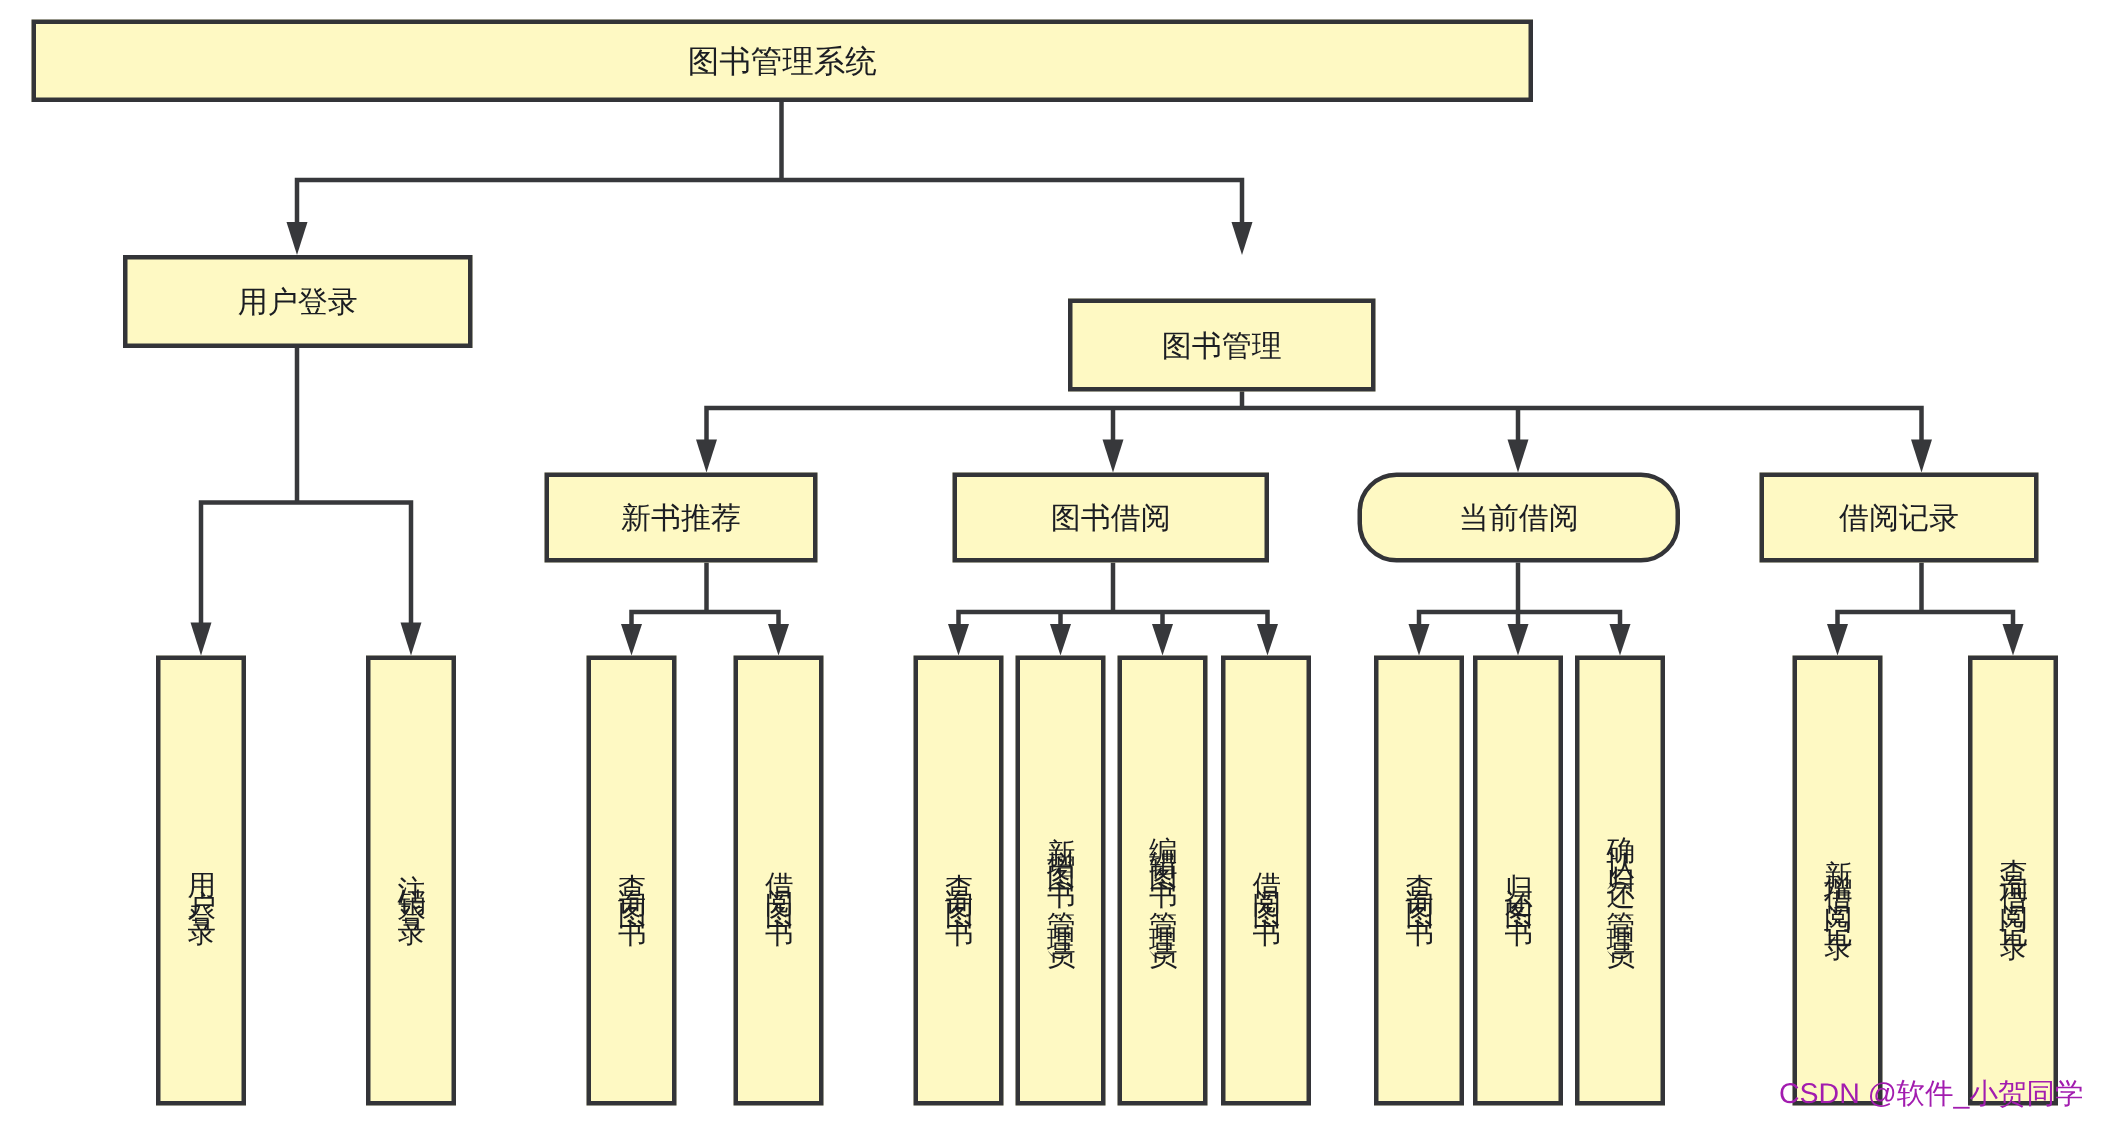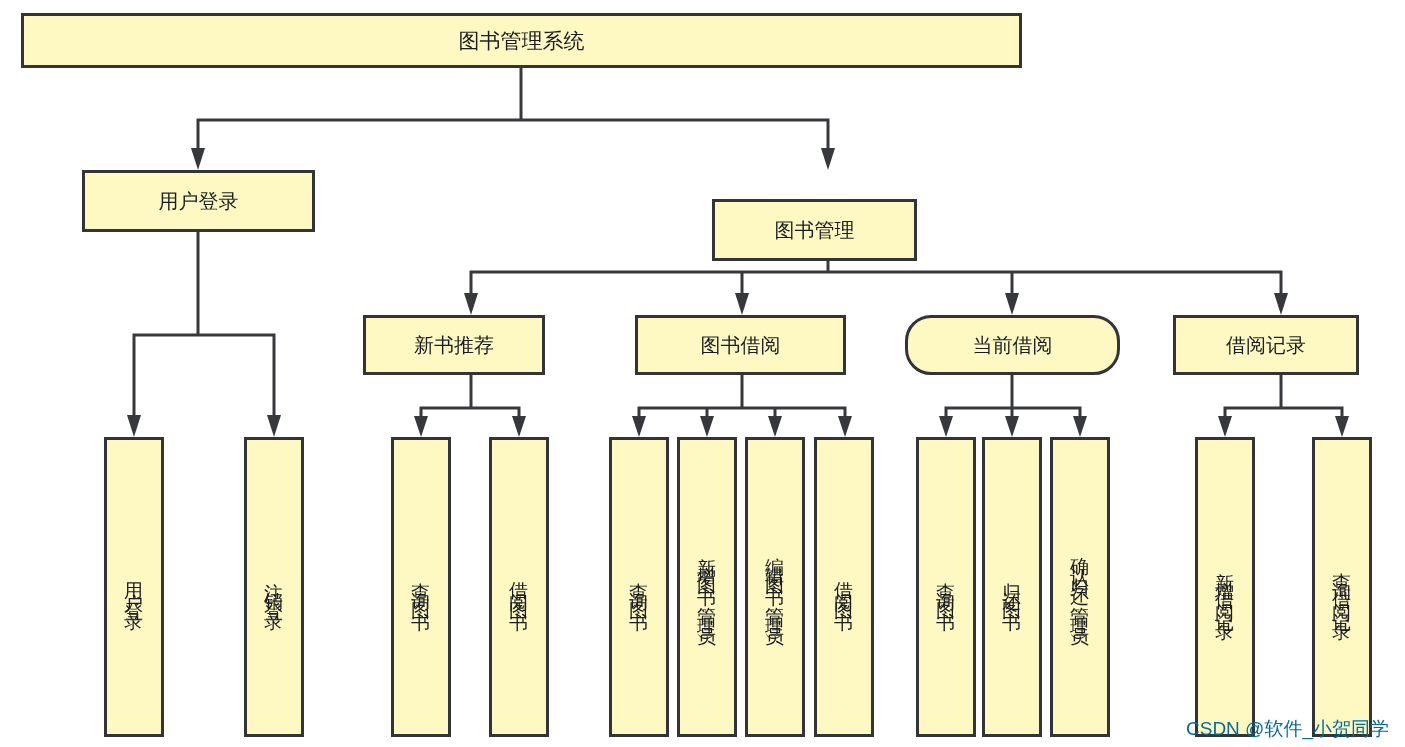--- a/index.html
+++ b/index.html
@@ -40,21 +40,21 @@
     text-orientation: mixed;
     letter-spacing: 10px;
     line-height: 1;
     white-space: nowrap;
   }
   .watermark {
     position: absolute;
     left: 1186px;
     top: 716px;
     font-size: 19px;
-    color: #0369a1;
+    color: #a21caf;
     z-index: 5;
     white-space: nowrap;
   }
 </style>
 </head>
 <body>
 
 <div class="diagram">
 
   <svg class="connectors" viewBox="0 0 1405 747" xmlns="http://www.w3.org/2000/svg">

